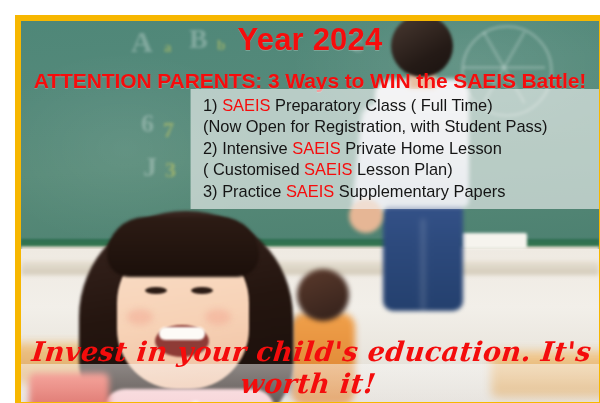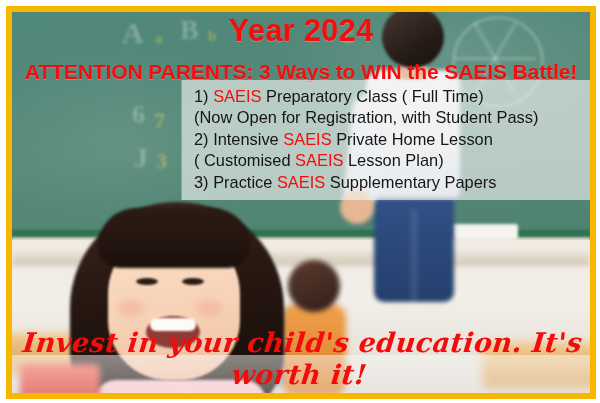--- a/index.html
+++ b/index.html
@@ -1,20 +1,20 @@
 <!DOCTYPE html>
 <html><head>
 <meta charset="utf-8">
 <style>
   html,body{margin:0;padding:0;background:#ffffff;}
   body{width:600px;height:403px;overflow:hidden;font-family:"Liberation Sans",sans-serif;}
 
   .poster{
     position:relative;width:600px;height:403px;box-sizing:border-box;
-    background:#ffffff;padding:6px;
+    background:#ffffff;padding:15px;
   }
   .frame{
     position:relative;width:590px;height:393px;box-sizing:border-box;
     border:6px solid #F7B700;overflow:hidden;background:#5C8C7B;
   }
   .scene{position:absolute;inset:0;overflow:hidden;}
 
   
   .board{
     position:absolute;left:0;top:0;right:0;height:232px;

